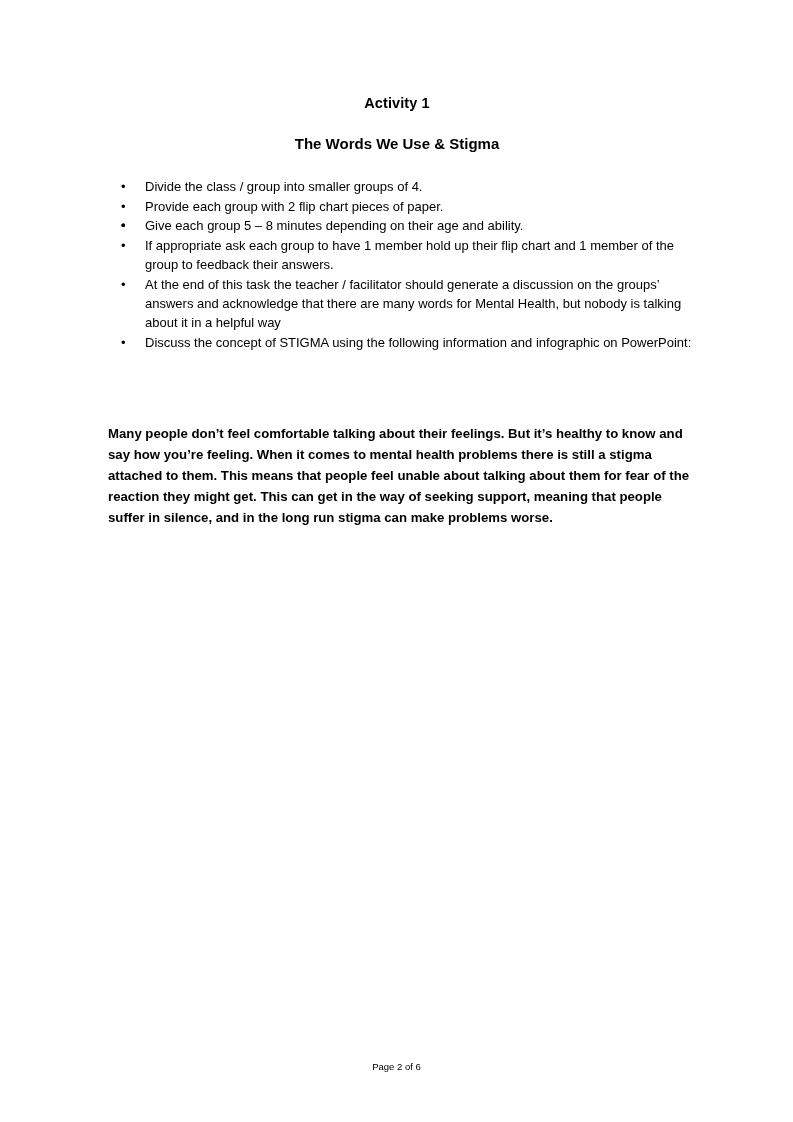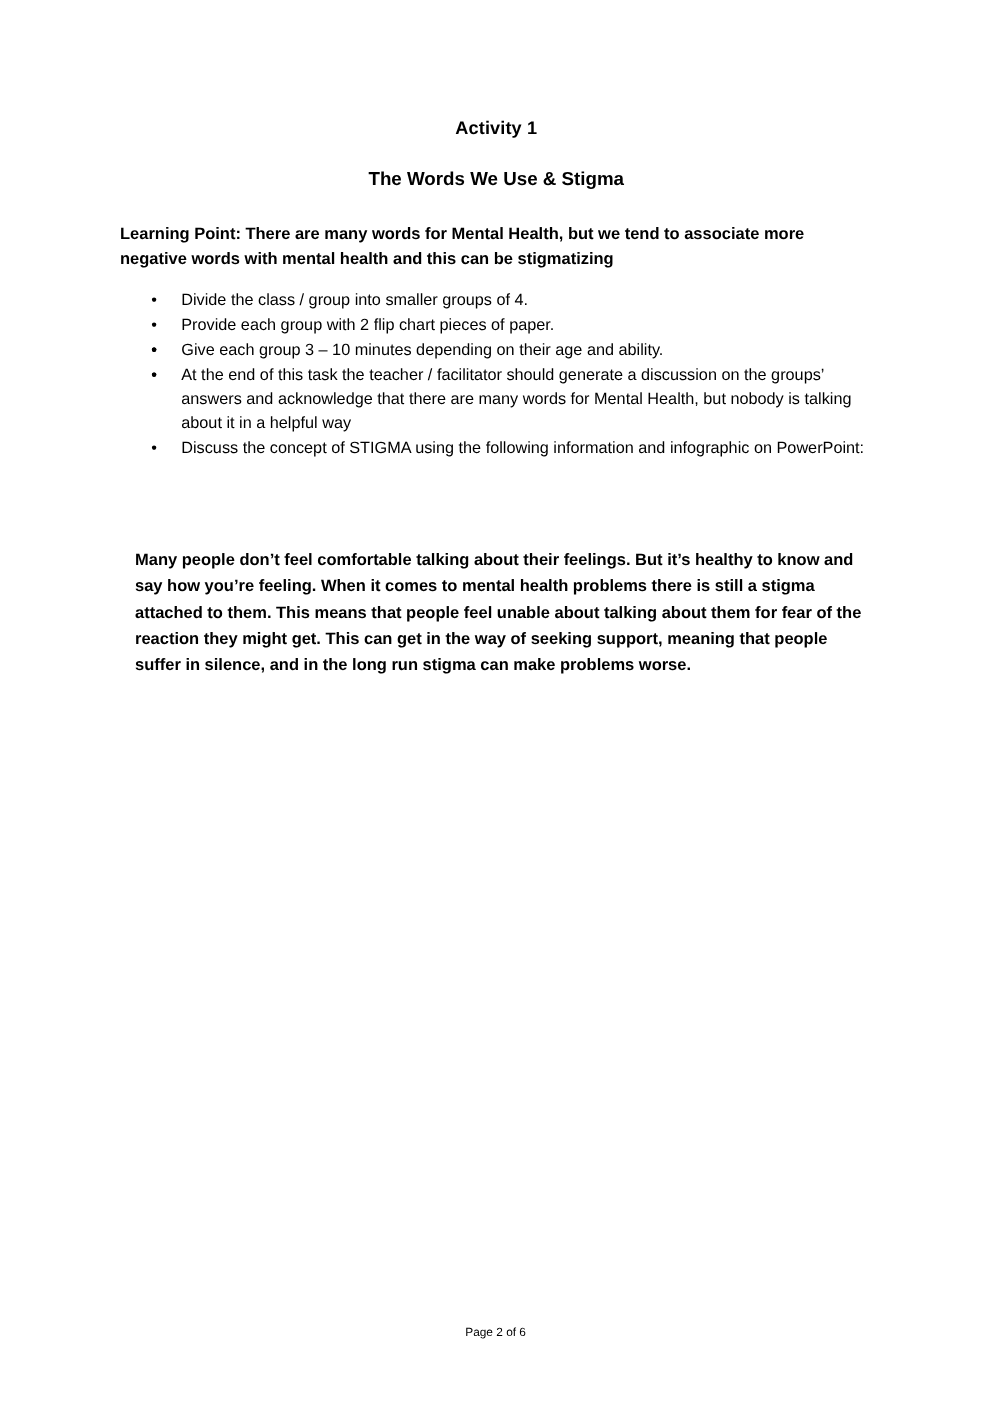--- a/index.html
+++ b/index.html
@@ -104,43 +104,43 @@
 </head>
 <body>
 
 <div class="page">
   <div class="content">
 
     <h1 class="title-main">Activity 1</h1>
 
     <h2 class="title-sub">The Words We Use &amp; Stigma</h2>
 
-    <p class="learning-point">Learning Point: There are many words for Mental Health, but we tend to associate more negative words with mental health and this can be stigmatizing</p>
 
     <ul class="task-list">
       <li>
         <span class="bullet">•</span>
         <span>Divide the class / group into smaller groups of 4.</span>
       </li>
       <li>
         <span class="bullet">•</span>
         <span>Provide each group with 2 flip chart pieces of paper.</span>
       </li>
       <li>
         <span class="bullet">•</span>
       </li>
       <li>
         <span class="bullet">•</span>
       </li>
       <li>
         <span class="bullet">•</span>
-        <span>Give each group 3 – 10 minutes depending on their age and ability.</span>
+        <span>Give each group 5 – 8 minutes depending on their age and ability.</span>
       </li>
       <li>
         <span class="bullet">•</span>
+        <span>If appropriate ask each group to have 1 member hold up their flip chart and 1 member of the group to feedback their answers.</span>
       </li>
       <li>
         <span class="bullet">•</span>
         <span>At the end of this task the teacher / facilitator should generate a discussion on the groups’ answers and acknowledge that there are many words for Mental Health, but nobody is talking about it in a helpful way</span>
       </li>
       <li>
         <span class="bullet">•</span>
         <span>Discuss the concept of STIGMA using the following information and infographic on PowerPoint:</span>
       </li>
     </ul>

